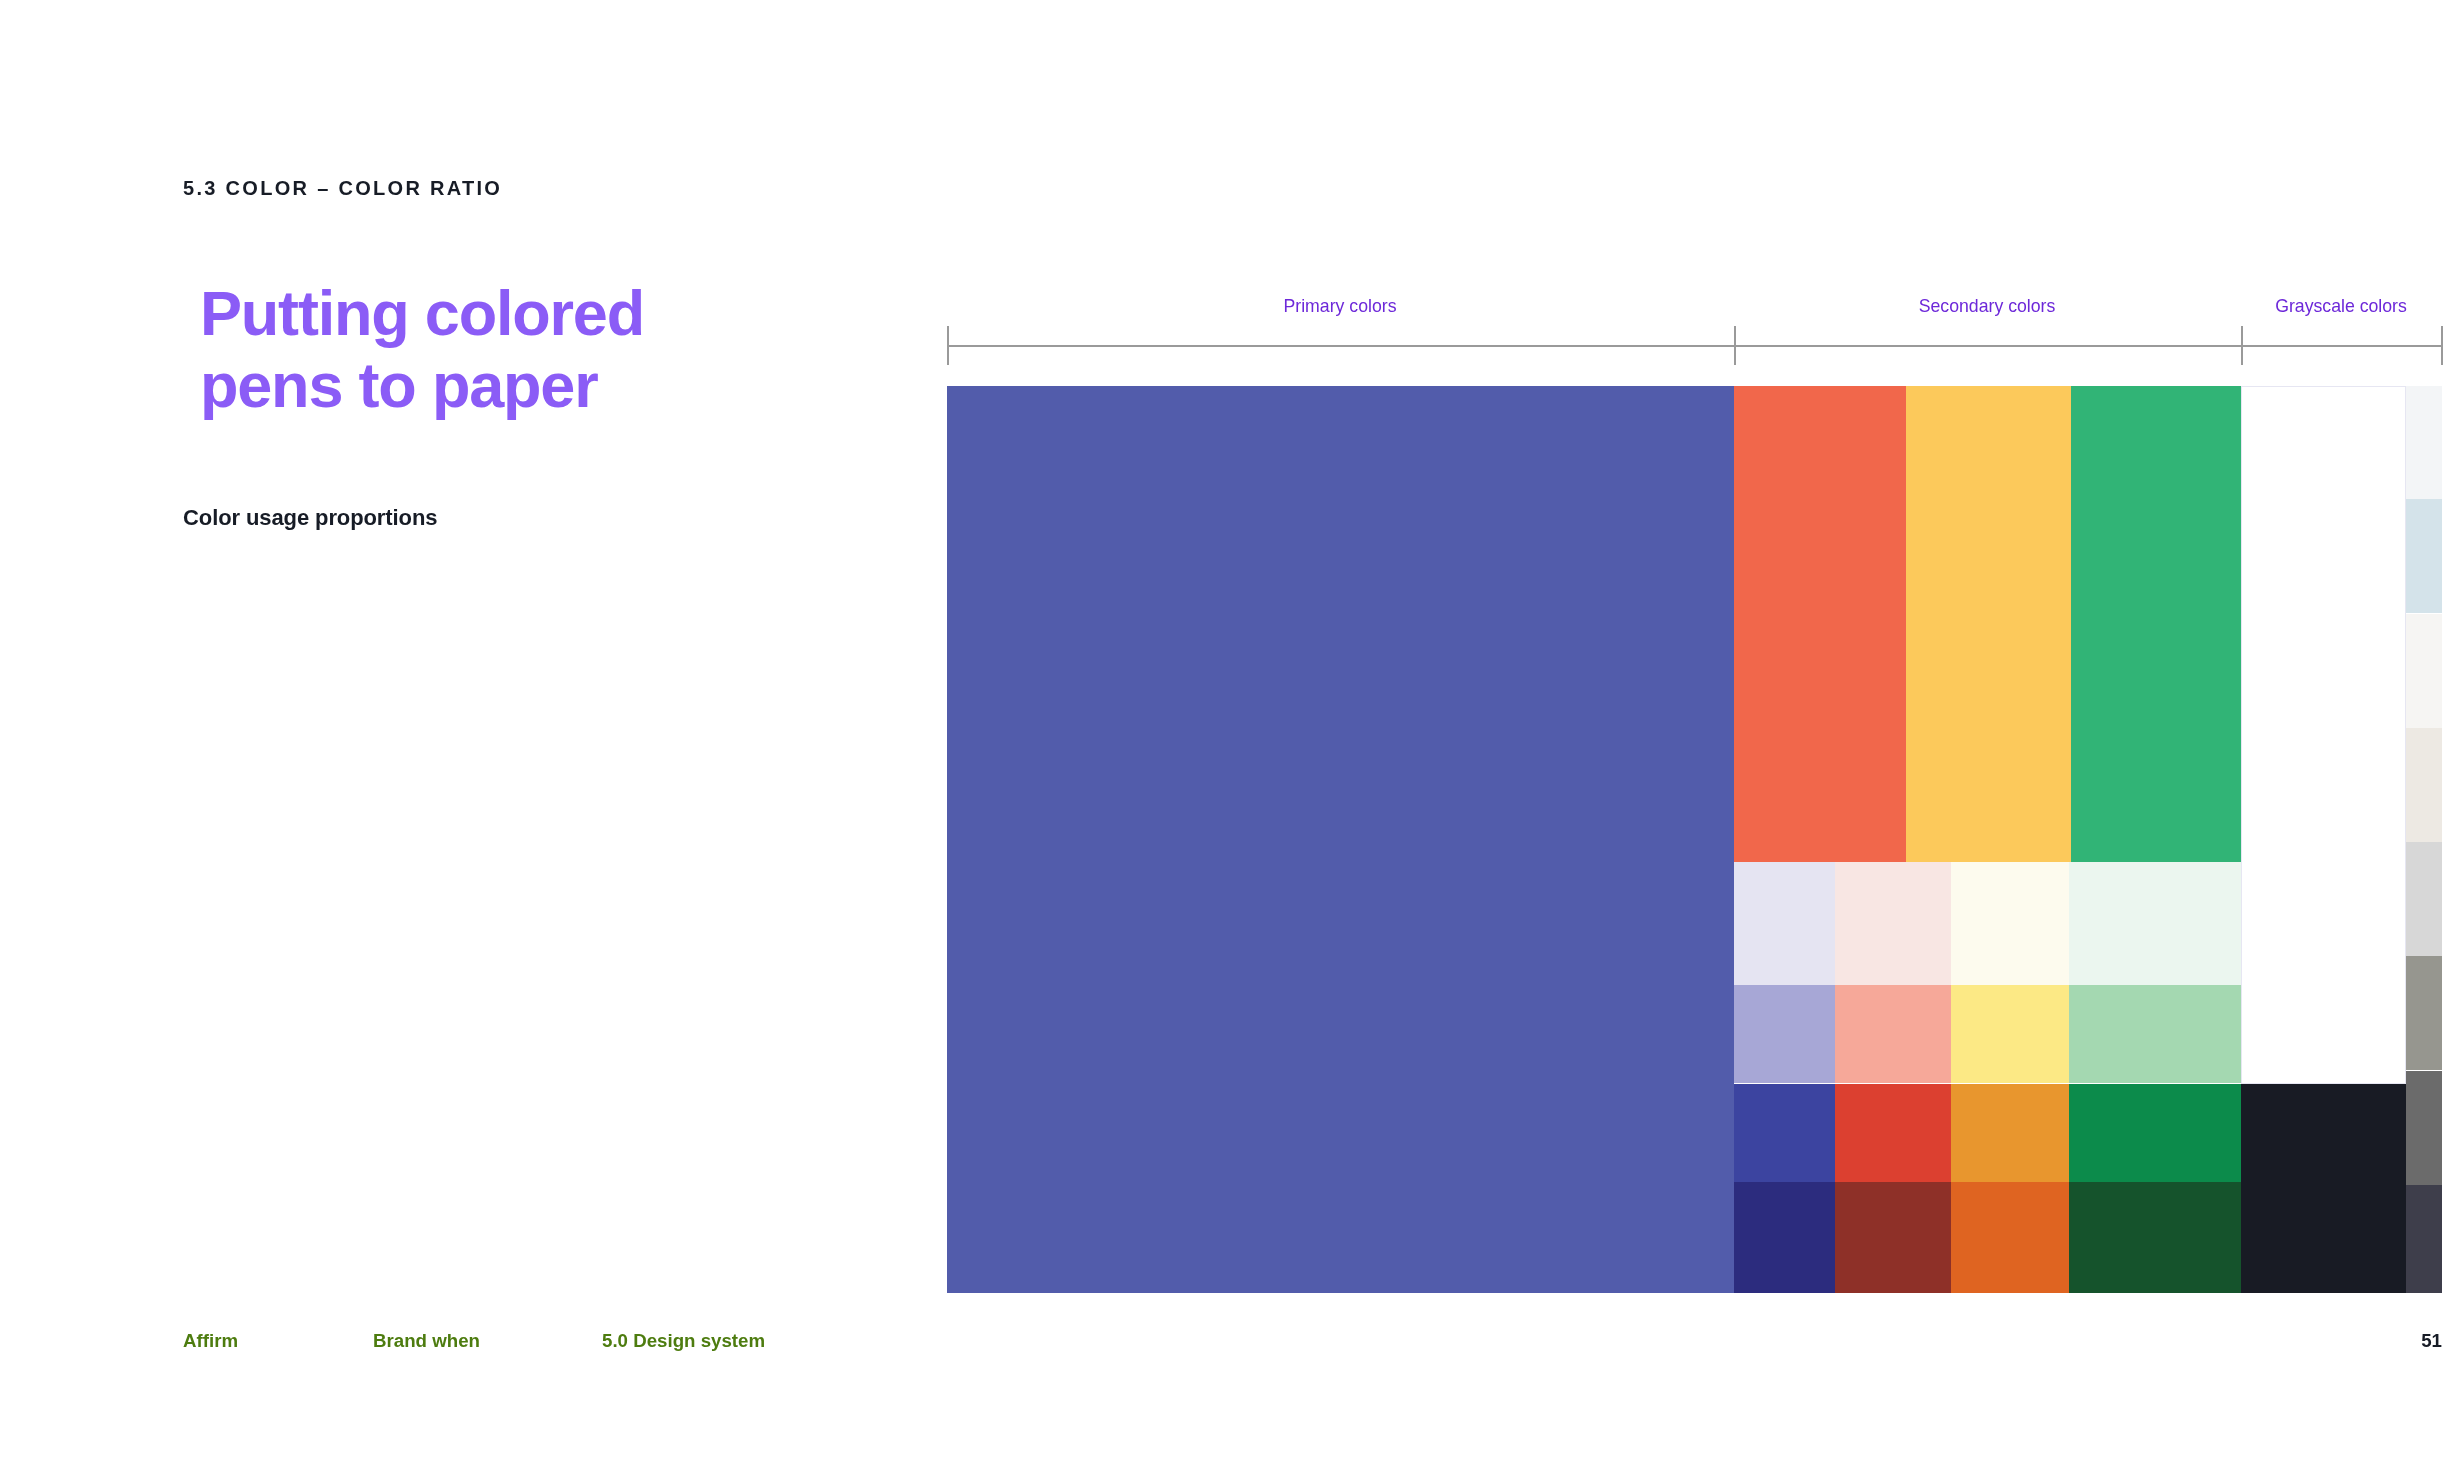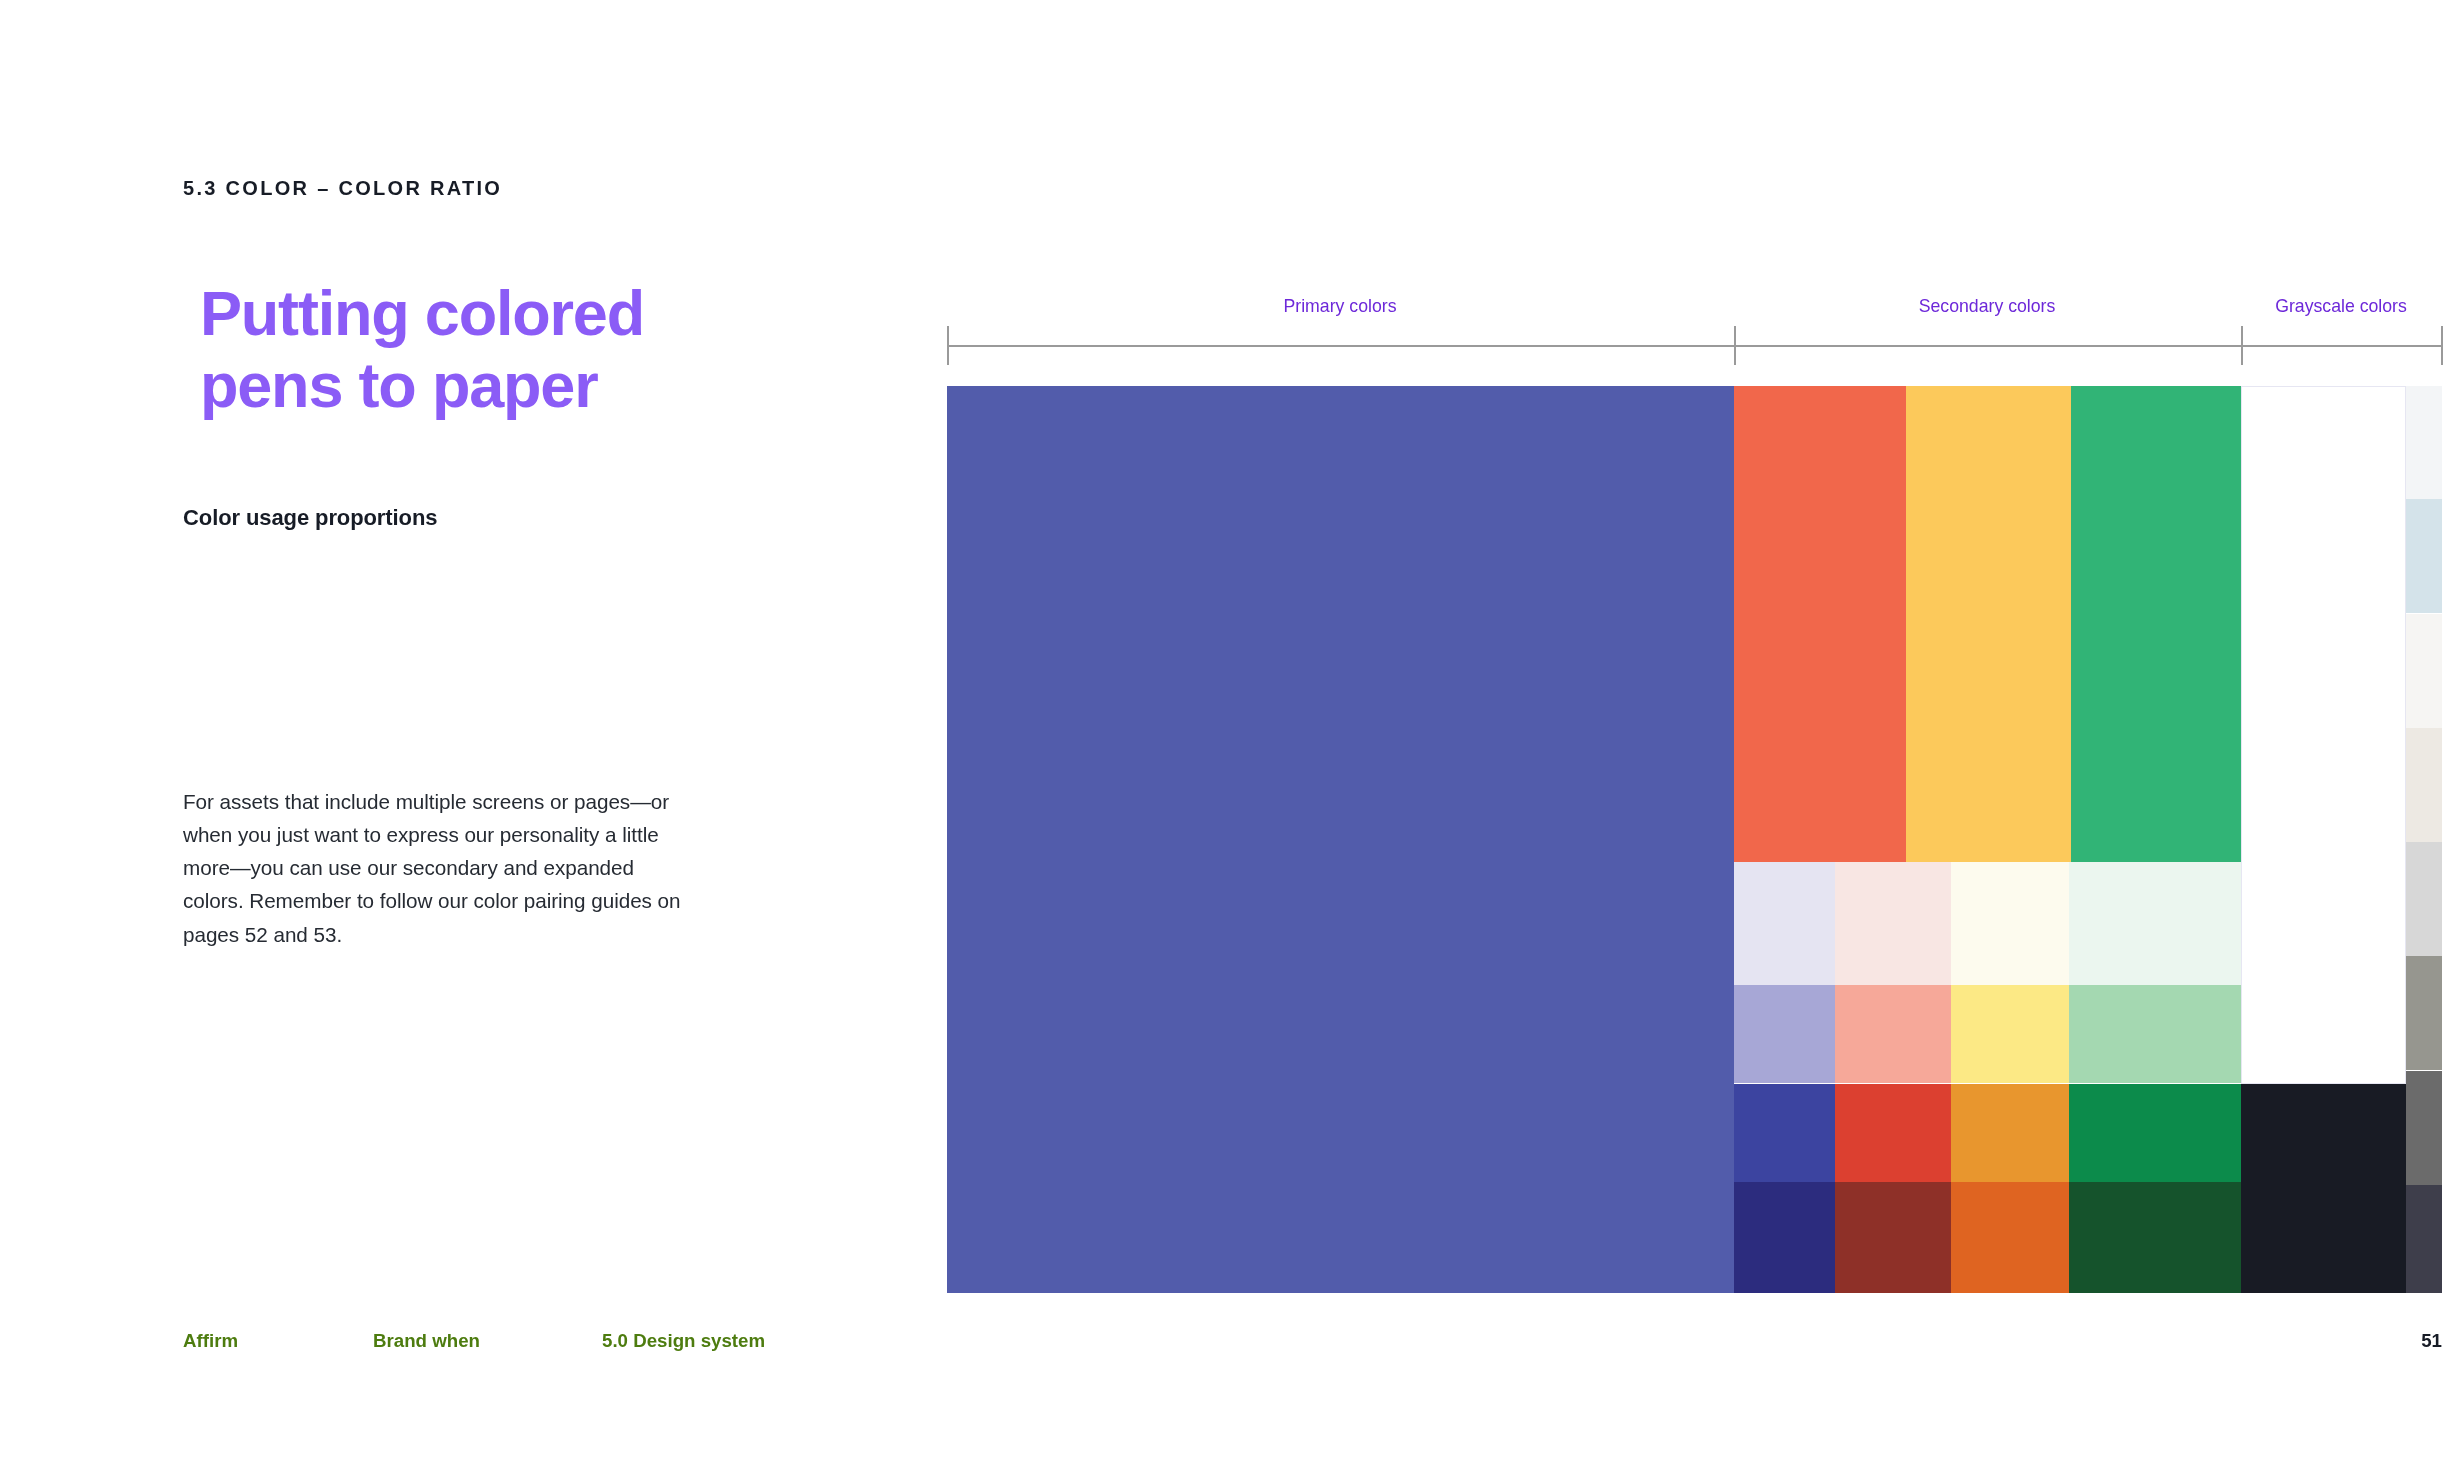--- a/index.html
+++ b/index.html
@@ -113,21 +113,20 @@
   <div class="left-col">
 
     <div class="eyebrow">5.3 COLOR – COLOR RATIO</div>
 
     <h1 class="headline">Putting colored pens to paper</h1>
 
     <h2 class="sub-head">Color usage proportions</h2>
 
 
 
-    <p class="para para-3">For assets that include multiple screens or pages—or when you just want to express our personality a little more—you can use our secondary and expanded colors. Remember to follow our color pairing guides on pages 52 and 53.</p>
   </div>
 
   <div class="legend-label" style="left:1340px;">Primary colors</div>
   <div class="legend-label" style="left:1987px;">Secondary colors</div>
   <div class="legend-label" style="left:2341px;">Grayscale colors</div>
 
   <div class="bracket">
     <div class="bracket-rule"></div>
     <div class="tick" style="left:0px;"></div>
     <div class="tick" style="left:787px;"></div>

